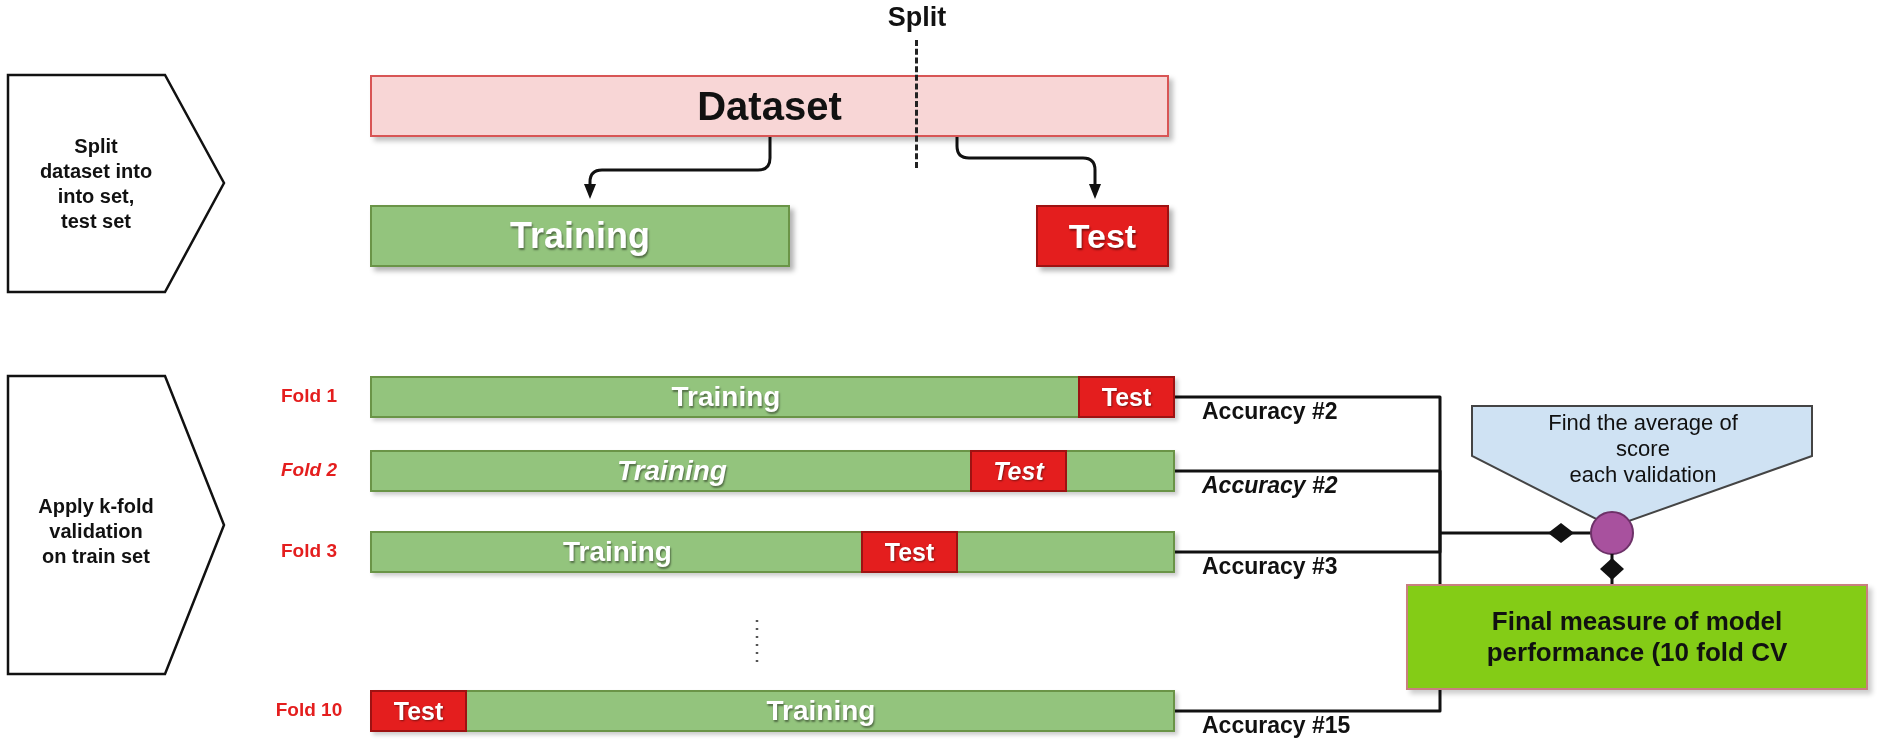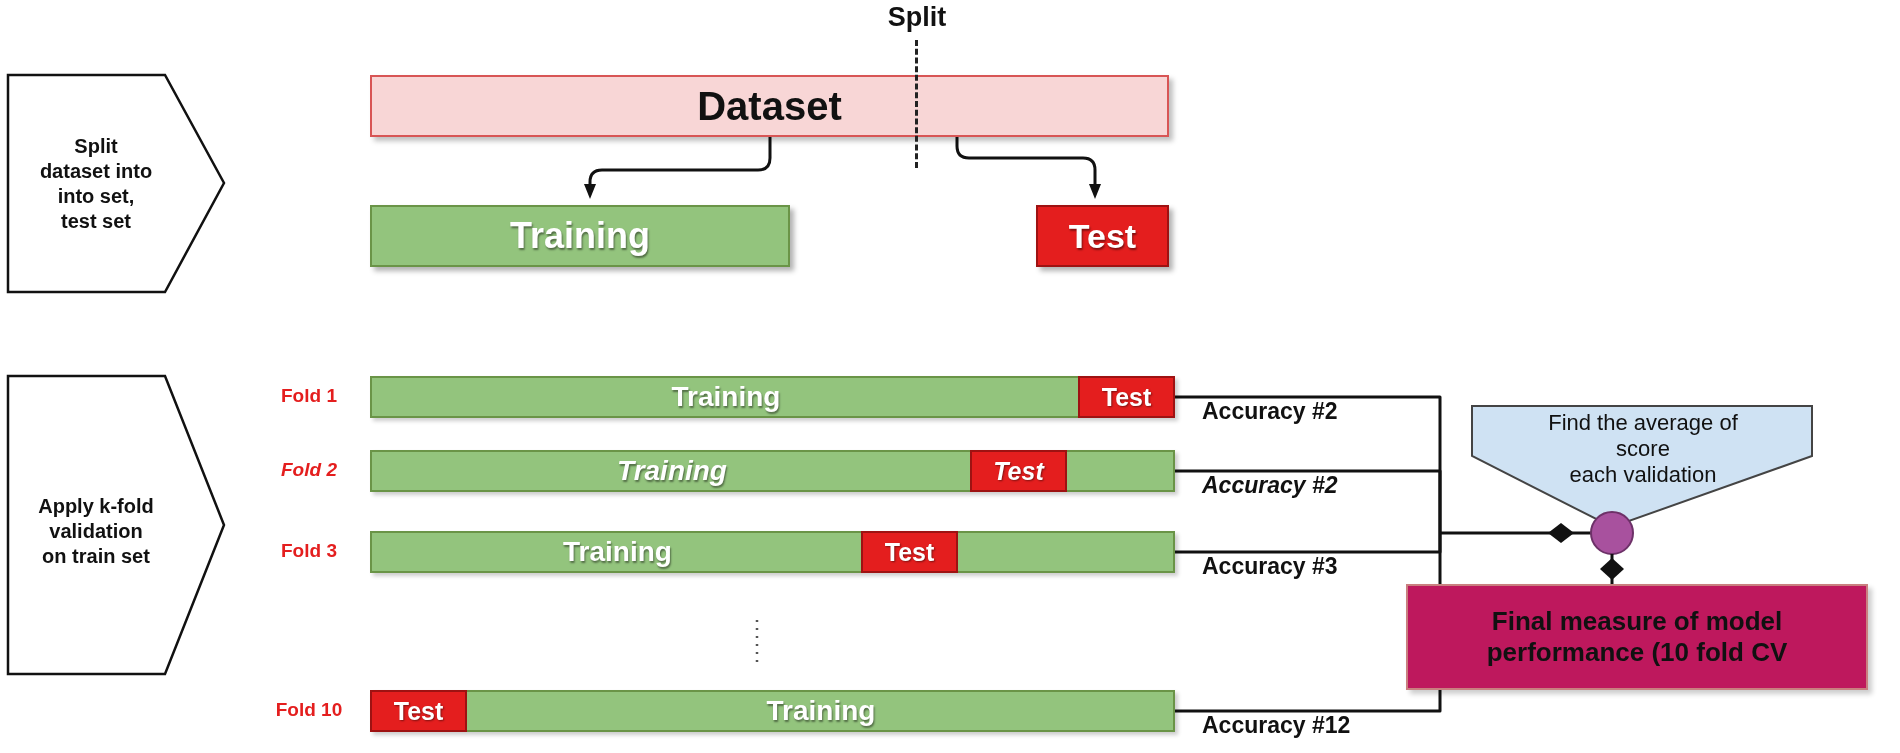--- a/index.html
+++ b/index.html
@@ -33,21 +33,21 @@
     box-sizing:border-box;box-shadow:3px 3px 4px rgba(0,0,0,.2);}
   .test-seg{position:absolute;top:-2px;height:42px;background:#e41e1e;border:2px solid #9e1212;box-sizing:border-box;
     display:flex;align-items:center;justify-content:center;color:#fff;font-weight:bold;font-size:25px;
     text-shadow:1px 1px 2px rgba(0,0,0,.45);}
   .train-label{position:absolute;top:0;height:38px;display:flex;align-items:center;justify-content:center;
     color:#fff;font-weight:bold;font-size:28px;text-shadow:1px 2px 2px rgba(0,0,0,.45);}
   .accuracy-label{position:absolute;left:1202px;top:22px;width:230px;font-weight:bold;font-size:23px;color:#111;}
 
   
   .callout-text{left:1478px;top:410px;width:330px;text-align:center;font-weight:normal;font-size:22px;line-height:26px;color:#111;z-index:2;}
-  .final-box{left:1406px;top:584px;width:462px;height:106px;background:#be185d;border:2px solid #c97f7f;
+  .final-box{left:1406px;top:584px;width:462px;height:106px;background:#84cc16;border:2px solid #c97f7f;
     box-shadow:4px 4px 5px rgba(0,0,0,.2);display:flex;flex-direction:column;justify-content:center;
     text-align:center;font-weight:bold;font-size:26px;line-height:31px;color:#111;z-index:1;box-sizing:border-box;}
 </style>
 </head>
 <body>
 
 <div class="canvas">
 
   <svg class="layer-svg" width="1900" height="753" viewBox="0 0 1900 753">
     <defs>
@@ -127,21 +127,21 @@
           <div class="train-label" style="left:0px;width:491px">Training</div>
         </div>
         <div class="accuracy-label">Accuracy #3</div>
       </div>
       <div class="fold-row" style="top: 690px;">
         <div class="fold-label">Fold 10</div>
         <div class="fold-bar">
           <div class="test-seg" style="left:-2px;width:97px">Test</div>
           <div class="train-label" style="left:95px;width:708px">Training</div>
         </div>
-        <div class="accuracy-label">Accuracy #12</div>
+        <div class="accuracy-label">Accuracy #15</div>
       </div>
     </div>
 
   <div class="abs callout-text">
     <div>Find the average of</div>
     <div>score</div>
     <div>each validation</div>
   </div>
 
   <div class="abs final-box">

